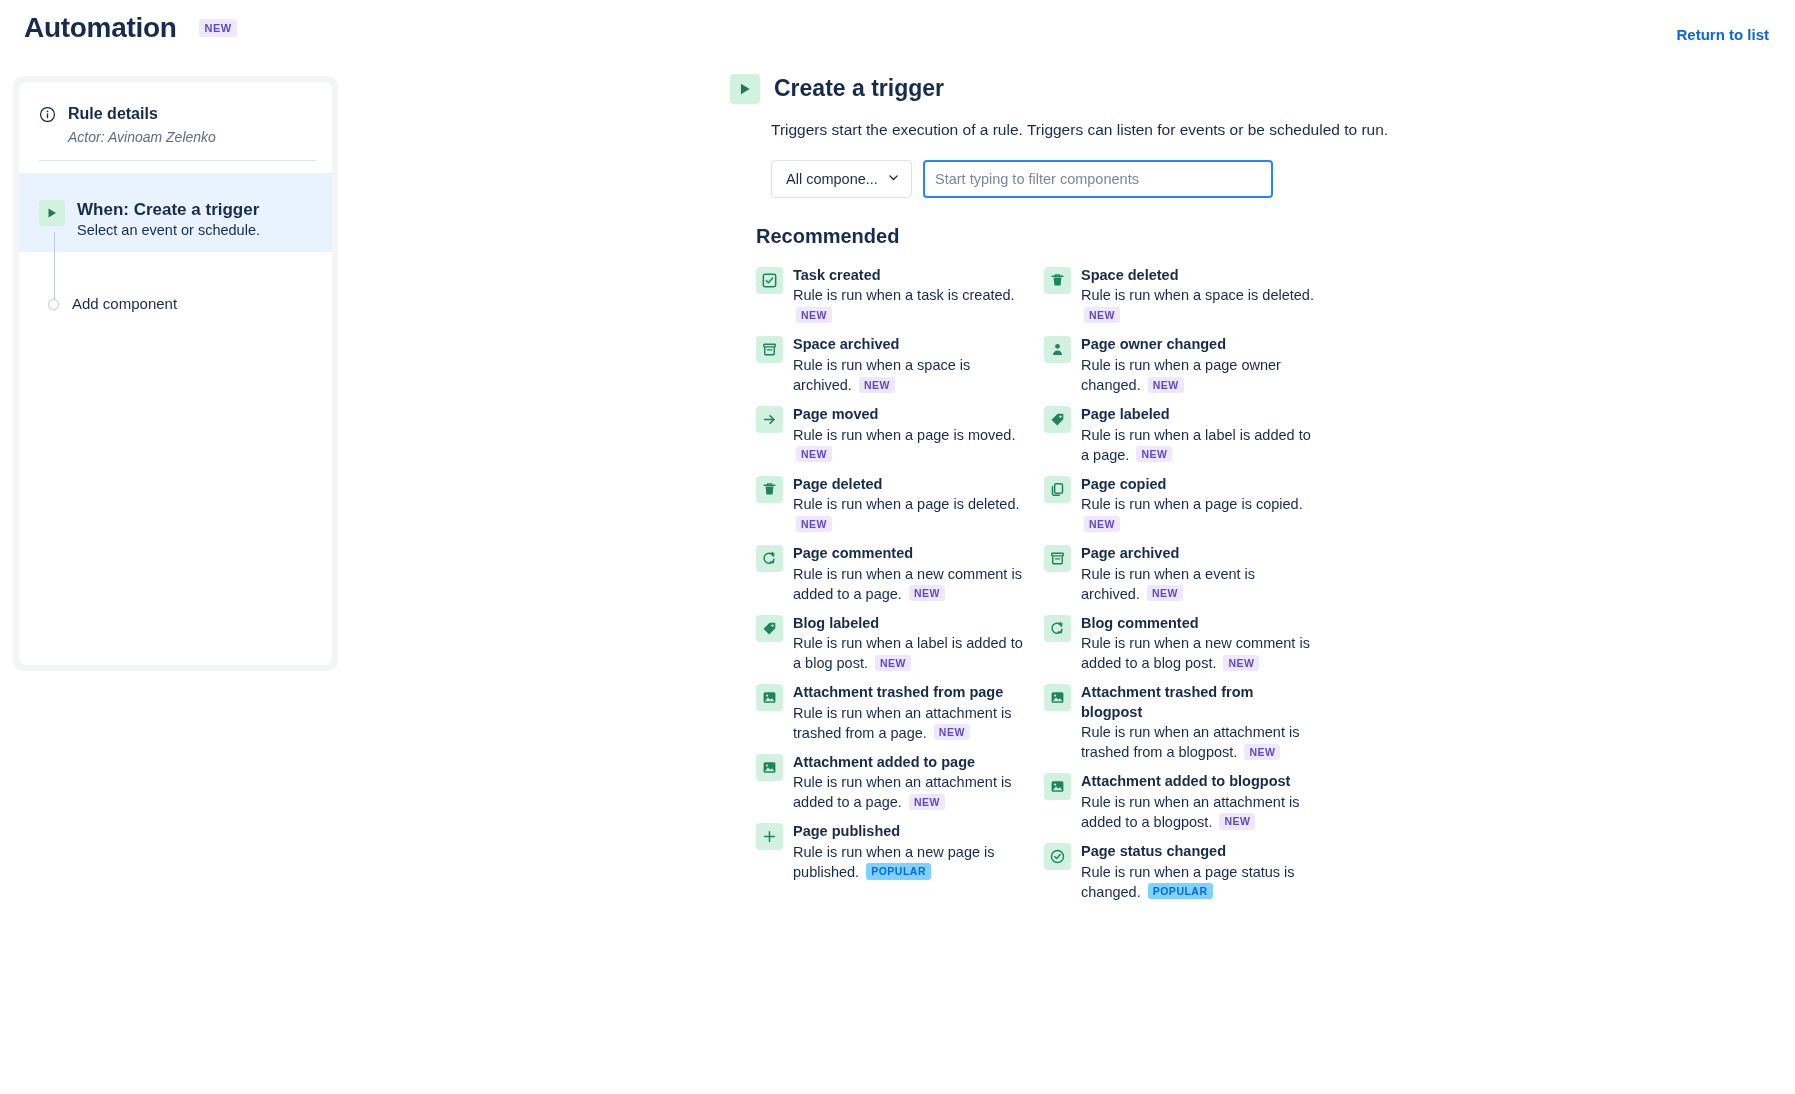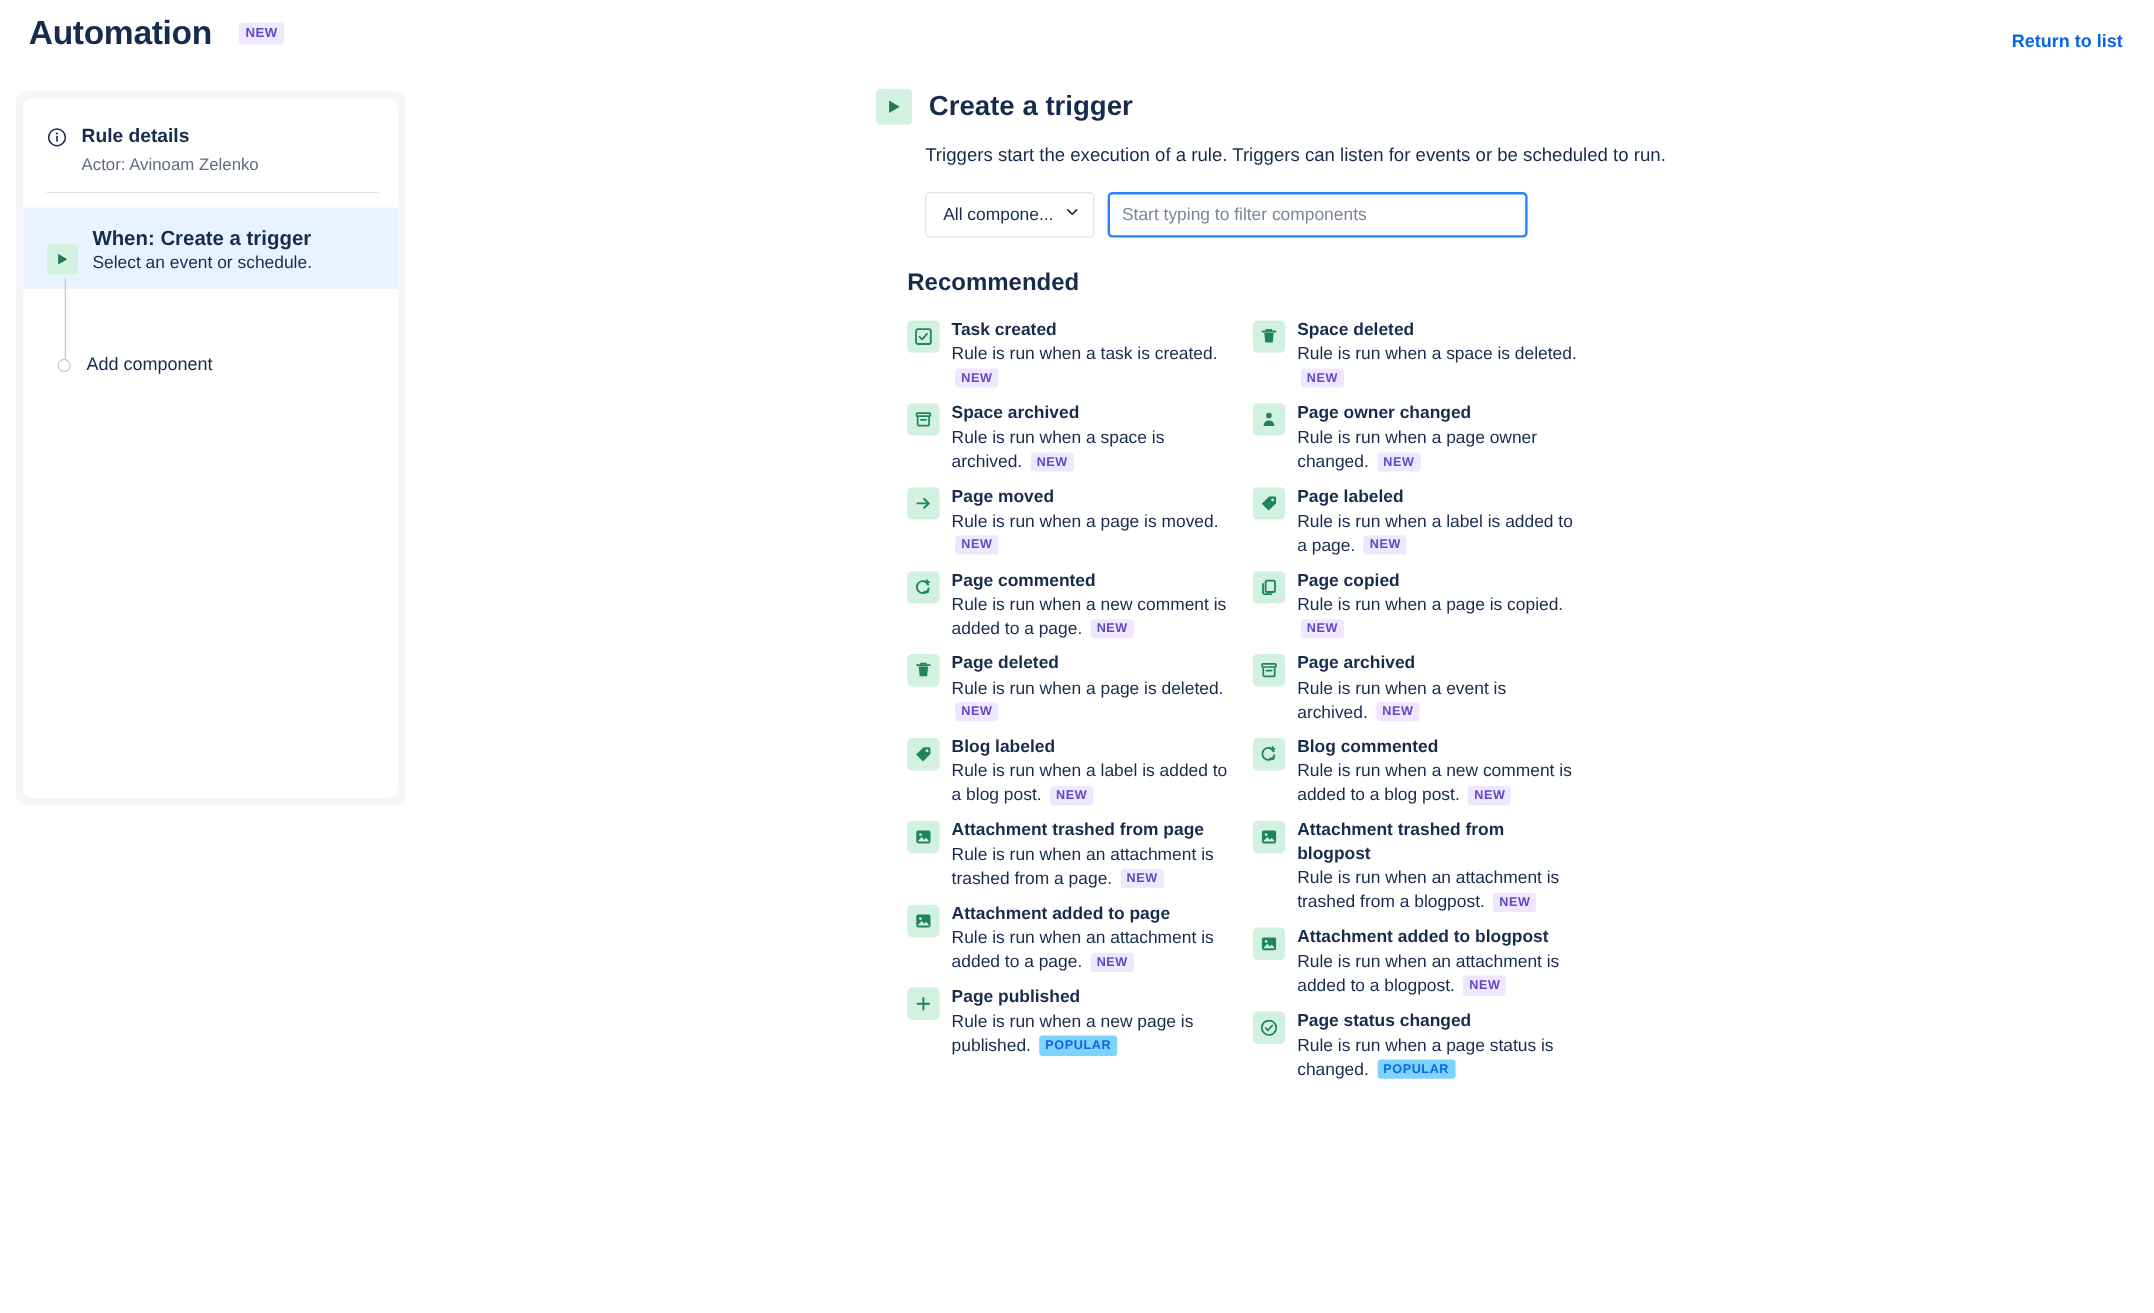--- a/index.html
+++ b/index.html
@@ -90,33 +90,34 @@
     font-size: 16px;
     font-weight: 600;
     color: #172B4D;
     line-height: 1.3;
   }
   .rd-sub {
     font-size: 14px;
     color: #5E6C84;
     margin-top: 3px;
     line-height: 1.3;
+    font-style: italic;
   }
   .rail-divider {
     height: 1px;
     background: #DFE1E6;
     margin: 0 16px 0 20px;
   }
 
   .step-when {
     display: flex;
-    align-items: flex-end;
+    align-items: flex-start;
     gap: 12px;
     background: #E9F2FF;
-    padding: 15px 18px 12px 20px;
+    padding: 26px 18px 12px 20px;
     margin-top: 12px;
     cursor: pointer;
   }
   .step-icon-box {
     width: 26px; height: 26px;
     background: #D3F1E0;
     border-radius: 4px;
     display: flex; align-items: center; justify-content: center;
     flex: 0 0 auto;
     margin-top: 1px;
@@ -406,45 +407,45 @@
   </svg>
             </span>
             <div class="trig-body">
               <div class="trig-name">Page moved</div>
               <div class="trig-desc"><span>Rule is run when a page is moved.</span> <span class="tag tag-new">NEW</span></div>
             </div>
           </div>
           <div class="trig">
             <span class="trig-ico">
               <svg width="15" height="15" viewBox="0 0 18 18" fill="none">
-    <path d="M13.2 5.2 A6 6 0 1 0 14.4 8.9 L14.4 12.9 L10.8 12.9" stroke="#1F845A" stroke-width="1.8" stroke-linecap="round" stroke-linejoin="round" transform="rotate(12 9 9)"></path>
-    <path d="M12.6 1.7 V5.5 M10.7 3.6 H14.5" stroke="#1F845A" stroke-width="1.8" stroke-linecap="round"></path>
-  </svg>
-            </span>
-            <div class="trig-body">
-              <div class="trig-name">Page commented</div>
-              <div class="trig-desc"><span>Rule is run when a new comment is added to a page.</span> <span class="tag tag-new">NEW</span></div>
-            </div>
-          </div>
-          <div class="trig">
-            <span class="trig-ico">
-              <svg width="15" height="15" viewBox="0 0 18 18" fill="none">
     <path d="M2.6 3.9 H15.4" stroke="#1F845A" stroke-width="1.9" stroke-linecap="round"></path>
     <path d="M6.6 3.6 V2.3 H11.4 V3.6" stroke="#1F845A" stroke-width="1.6" stroke-linecap="round"></path>
     <path d="M4.3 5.3 H13.7 L12.7 15 H5.3 Z" fill="#1F845A"></path>
   </svg>
             </span>
             <div class="trig-body">
               <div class="trig-name">Page deleted</div>
               <div class="trig-desc"><span>Rule is run when a page is deleted.</span> <span class="tag tag-new">NEW</span></div>
             </div>
           </div>
           <div class="trig">
             <span class="trig-ico">
               <svg width="15" height="15" viewBox="0 0 18 18" fill="none">
+    <path d="M13.2 5.2 A6 6 0 1 0 14.4 8.9 L14.4 12.9 L10.8 12.9" stroke="#1F845A" stroke-width="1.8" stroke-linecap="round" stroke-linejoin="round" transform="rotate(12 9 9)"></path>
+    <path d="M12.6 1.7 V5.5 M10.7 3.6 H14.5" stroke="#1F845A" stroke-width="1.8" stroke-linecap="round"></path>
+  </svg>
+            </span>
+            <div class="trig-body">
+              <div class="trig-name">Page commented</div>
+              <div class="trig-desc"><span>Rule is run when a new comment is added to a page.</span> <span class="tag tag-new">NEW</span></div>
+            </div>
+          </div>
+          <div class="trig">
+            <span class="trig-ico">
+              <svg width="15" height="15" viewBox="0 0 18 18" fill="none">
     <path d="M9.2 2 H15.1 C15.6 2 16 2.4 16 2.9 V8.8 L8.6 16.2 L1.8 9.4 Z" fill="#1F845A"></path>
     <circle cx="12.6" cy="5.5" r="1.45" fill="#D3F1E0"></circle>
   </svg>
             </span>
             <div class="trig-body">
               <div class="trig-name">Blog labeled</div>
               <div class="trig-desc"><span>Rule is run when a label is added to a blog post.</span> <span class="tag tag-new">NEW</span></div>
             </div>
           </div>
           <div class="trig">

